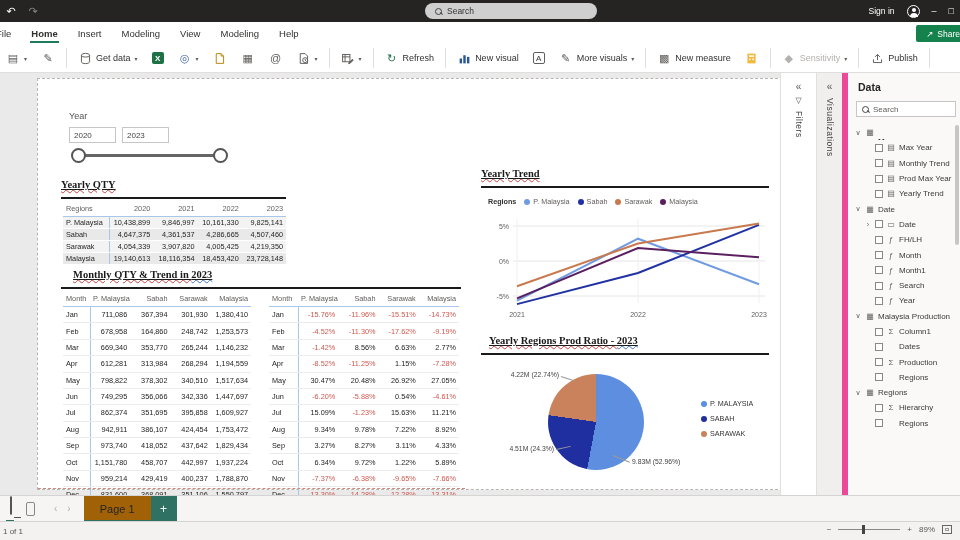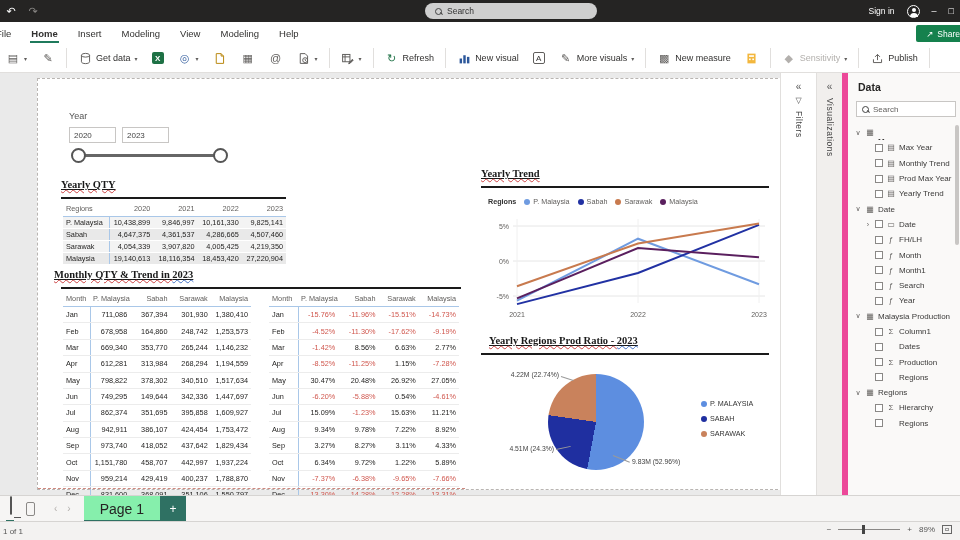--- a/index.html
+++ b/index.html
@@ -112,21 +112,21 @@
   .dp-scroll{position:absolute;right:1px;top:52px;width:4px;height:120px;background:#c8c6c4;border-radius:2px;}
 
   
   .tabbar{position:absolute;left:0;top:495px;width:960px;height:26px;background:#f6f5f4;border-top:1px solid #d6d4d2;display:flex;align-items:center;}
   .monitor{position:relative;width:16px;height:11px;border:1.5px solid #555;border-radius:1px;margin-left:10px;}
   .monitor::after{content:"";position:absolute;left:3px;bottom:-4px;width:7px;height:1.5px;background:#555;}
   .mon-wrap{position:relative;padding-bottom:5px;margin-right:14px;cursor:pointer;}
   .mon-wrap::after{content:"";position:absolute;left:6px;right:-2px;bottom:-2px;height:2px;background:#2f7163;}
   .phone{width:9px;height:14px;border:1.5px solid #8a8886;border-radius:2px;margin-right:14px;cursor:pointer;}
   .pg-arrow{color:#b3b0ad;font-size:10px;margin:0 5px;cursor:pointer;}
-  .page-tab{position:relative;height:26px;display:flex;align-items:center;padding:0 16px;background:#86efac;font-size:14px;color:#252423;margin-left:8px;cursor:pointer;}
+  .page-tab{position:relative;height:26px;display:flex;align-items:center;padding:0 16px;background:#a16207;font-size:11px;color:#252423;margin-left:8px;cursor:pointer;}
   .page-tab::after{content:"";position:absolute;left:0;right:0;bottom:0;height:2px;background:#2f7163;}
   .add-tab{width:26px;height:26px;background:#2f7163;color:#fff;font-size:12px;display:flex;align-items:center;justify-content:center;cursor:pointer;}
 
   .statusbar{position:absolute;left:0;top:521px;width:960px;height:19px;background:#f3f2f1;border-top:1px solid #d6d4d2;font-size:8px;color:#555;}
   .sb-left{position:absolute;left:3px;top:5px;}
   .zoom-ctl{position:absolute;right:8px;top:3px;display:flex;align-items:center;gap:7px;}
   .z-track{position:relative;width:62px;height:1px;background:#8a8886;}
   .z-thumb{position:absolute;left:24px;top:-4px;width:3px;height:9px;background:#444;}
   .fit-ic{width:10px;height:9px;border:1px solid #666;position:relative;}
   .fit-ic::after{content:"";position:absolute;left:2px;top:2px;right:2px;bottom:2px;border:1px solid #999;}
@@ -334,27 +334,27 @@
                 <td>4,054,339</td>
                 <td>3,907,820</td>
                 <td>4,005,425</td>
                 <td>4,219,350</td>
               </tr>
               <tr>
                 <td>Malaysia</td>
                 <td>19,140,613</td>
                 <td>18,116,354</td>
                 <td>18,453,420</td>
-                <td>27,220,904</td>
+                <td>23,728,148</td>
               </tr>
             </tbody>
           </table>
         </div>
 
-      <div class="sec-h h-serif" style="left:16px;top:190px;">
+      <div class="sec-h h-serif" style="left:35px;top:190px;">
         <span class="u-solid"><span class="wavy-r">Monthly QTY &amp; Trend in </span><span class="wavy-b">2023</span></span>
       </div>
       <div class="hrule" style="left:23px;top:208px;width:400px;"></div>
       <div class="tbl-wrap" style="left:25px;top:212px;width:188px;" id="tbl-monthly">
           <table class="pbitable monthly">
             <thead>
               <tr>
                 <th style="width: 27px;">Month</th>
                 <th>P. Malaysia</th>
                 <th>Sabah</th>
@@ -394,21 +394,21 @@
               <tr>
                 <td>May</td>
                 <td>798,822</td>
                 <td>378,302</td>
                 <td>340,510</td>
                 <td>1,517,634</td>
               </tr>
               <tr>
                 <td>Jun</td>
                 <td>749,295</td>
-                <td>149,644</td>
+                <td>356,066</td>
                 <td>342,336</td>
                 <td>1,447,697</td>
               </tr>
               <tr>
                 <td>Jul</td>
                 <td>862,374</td>
                 <td>351,695</td>
                 <td>395,858</td>
                 <td>1,609,927</td>
               </tr>

